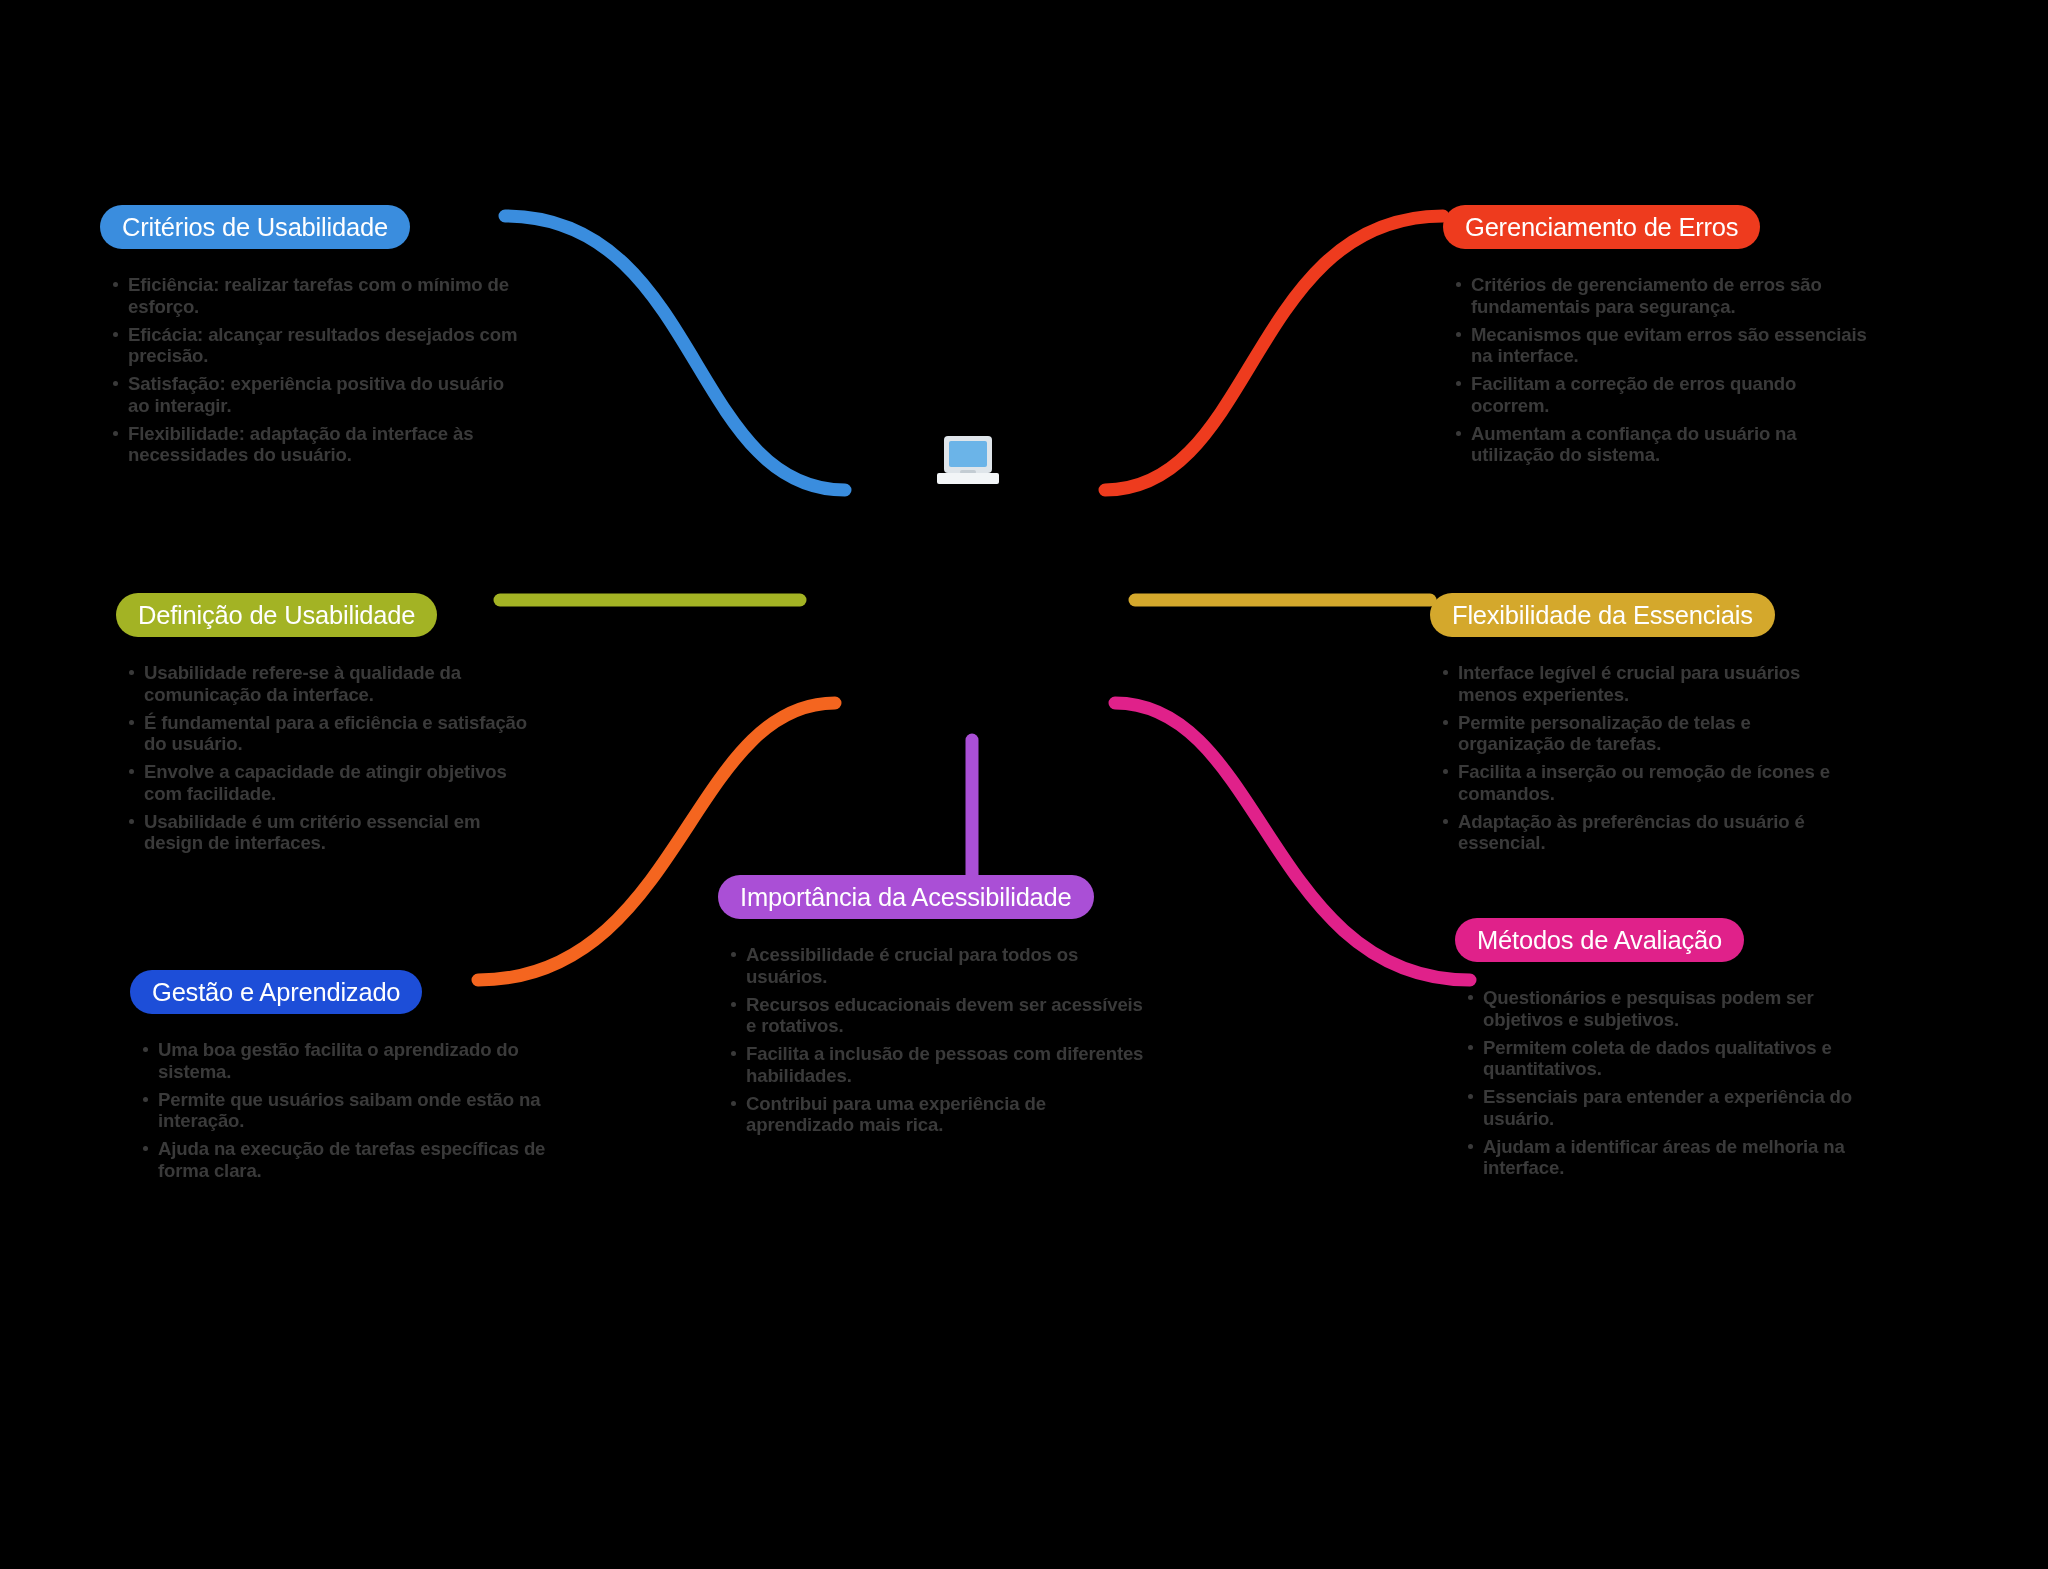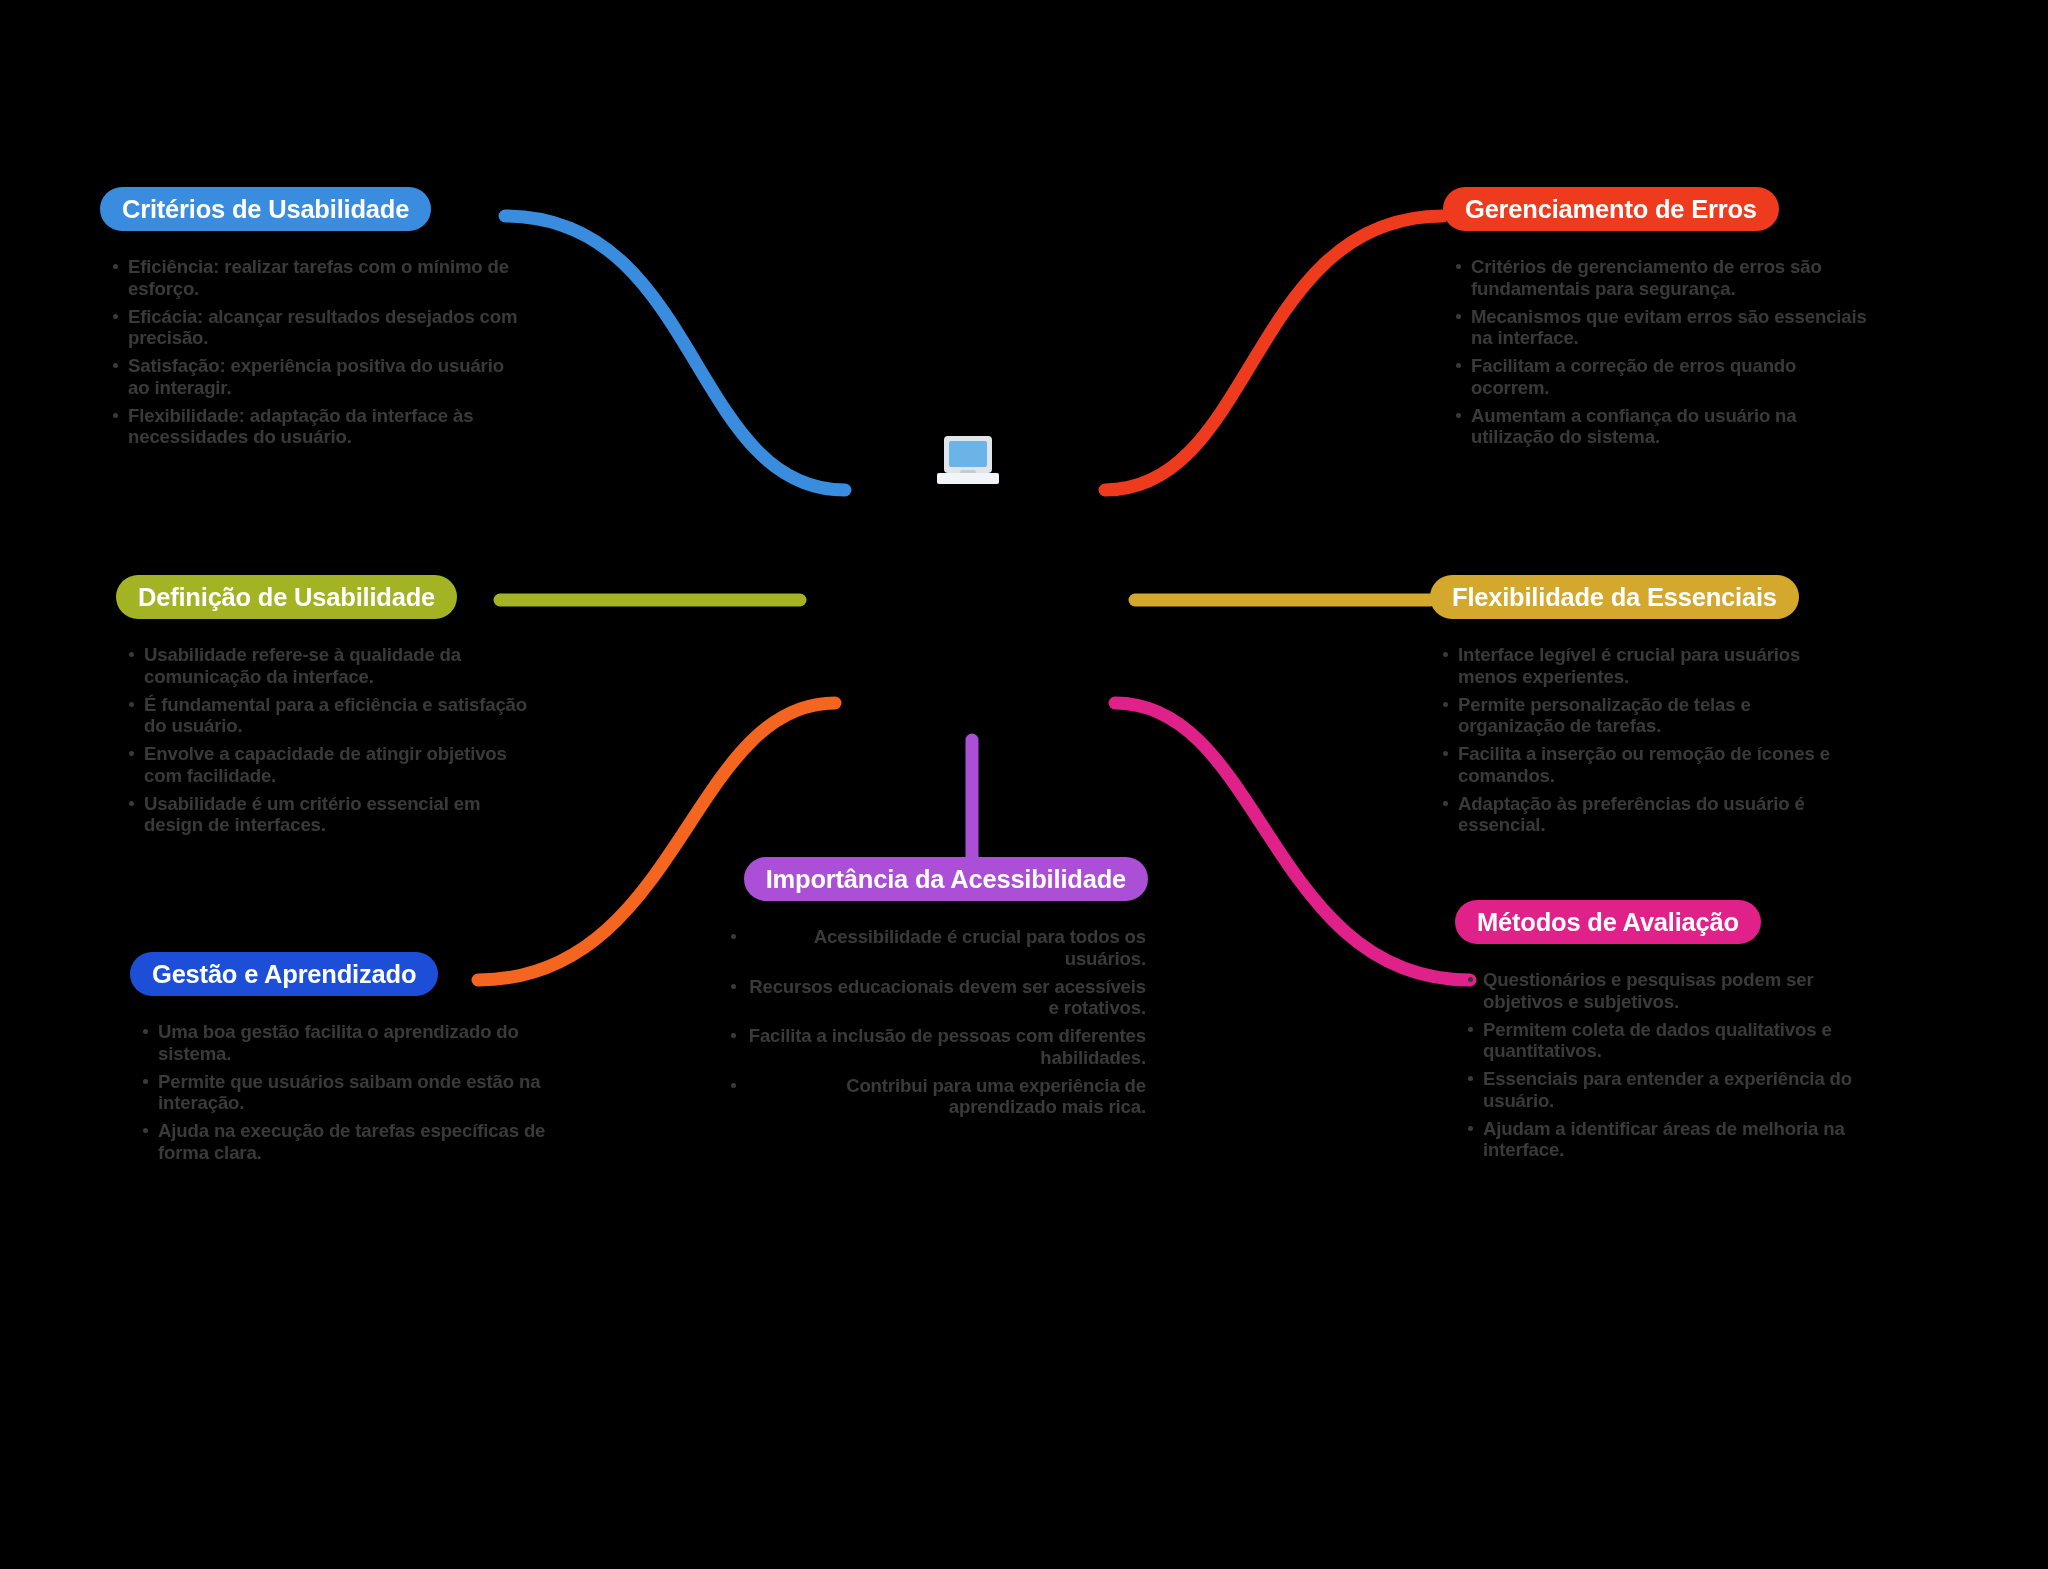--- a/index.html
+++ b/index.html
@@ -29,24 +29,25 @@
   }
   .node-header {
     display: inline-flex;
     align-items: center;
     justify-content: center;
     min-height: 44px;
     padding: 7px 22px;
     border-radius: 24px;
     color: #ffffff;
     font-size: 25.5px;
-    font-weight: bold;
+    font-weight: normal;
     letter-spacing: -0.2px;
     white-space: nowrap;
     line-height: 1.05;
+    margin-top: 18px;
   }
   .node-body {
     list-style: none;
     margin-top: 25px;
     padding: 0 2px 0 10px;
   }
   .node-body li {
     position: relative;
     color: #3a3a3a;
     font-size: 18.6px;
@@ -65,21 +66,21 @@
     height: 5px;
     border-radius: 50%;
     background: #3a3a3a;
   }
   
   #node-criterios      { left: 100px;  top: 187px; }
   #node-erros         { left: 1443px; top: 187px; }
   #node-definicao     { left: 116px;  top: 575px; }
   #node-flexibilidade { left: 1430px; top: 575px; }
   #node-gestao        { left: 130px;  top: 952px; }
-  #node-acessibilidade{ left: 718px;  top: 857px; text-align: right; }
+  #node-acessibilidade{ left: 718px;  top: 857px; }
   #node-metodos       { left: 1455px; top: 900px; }
 
   #node-criterios .node-header      { background: #3a8dde; }
   #node-erros .node-header         { background: #ee3b1e; }
   #node-definicao .node-header     { background: #a3b324; }
   #node-flexibilidade .node-header { background: #d4a82c; }
   #node-gestao .node-header        { background: #1d4ed8; }
   #node-acessibilidade .node-header{ background: #aa4fd6; }
   #node-metodos .node-header       { background: #e0218a; }
 

